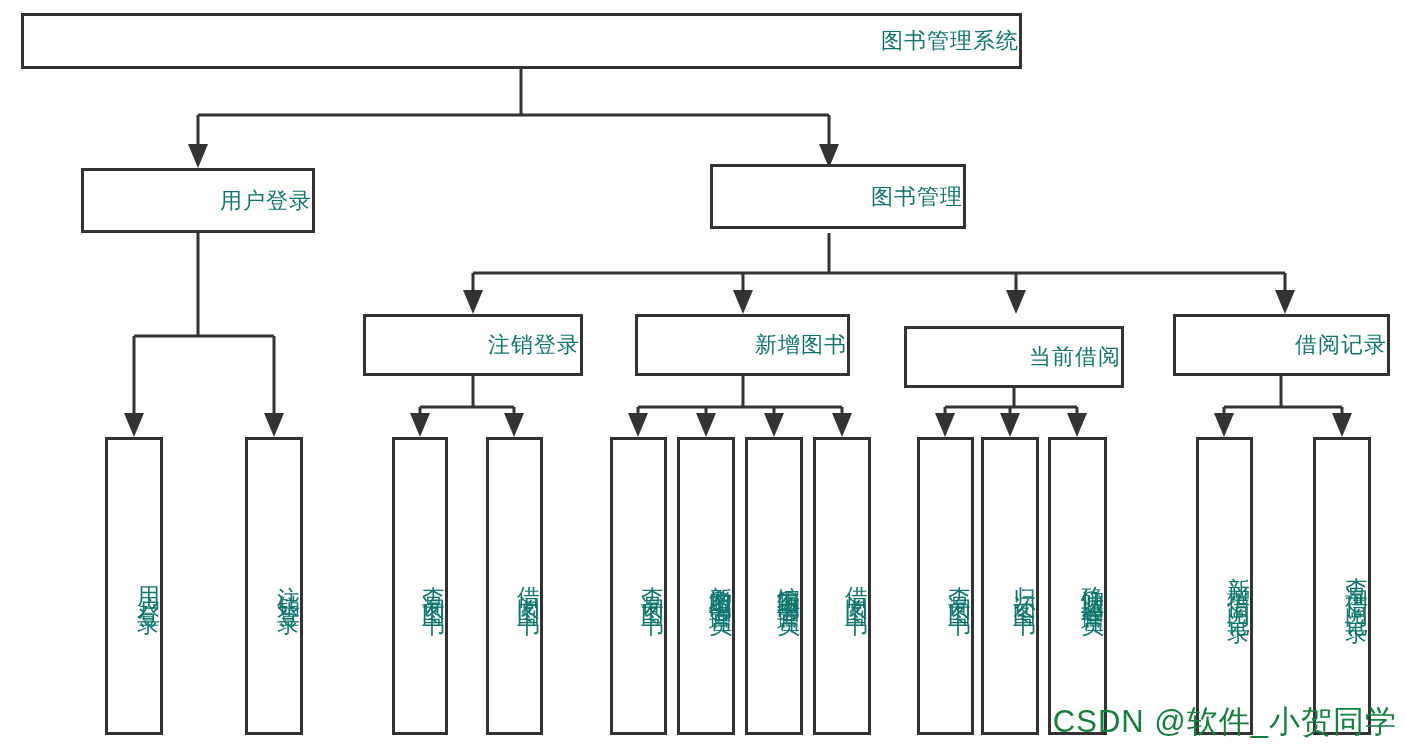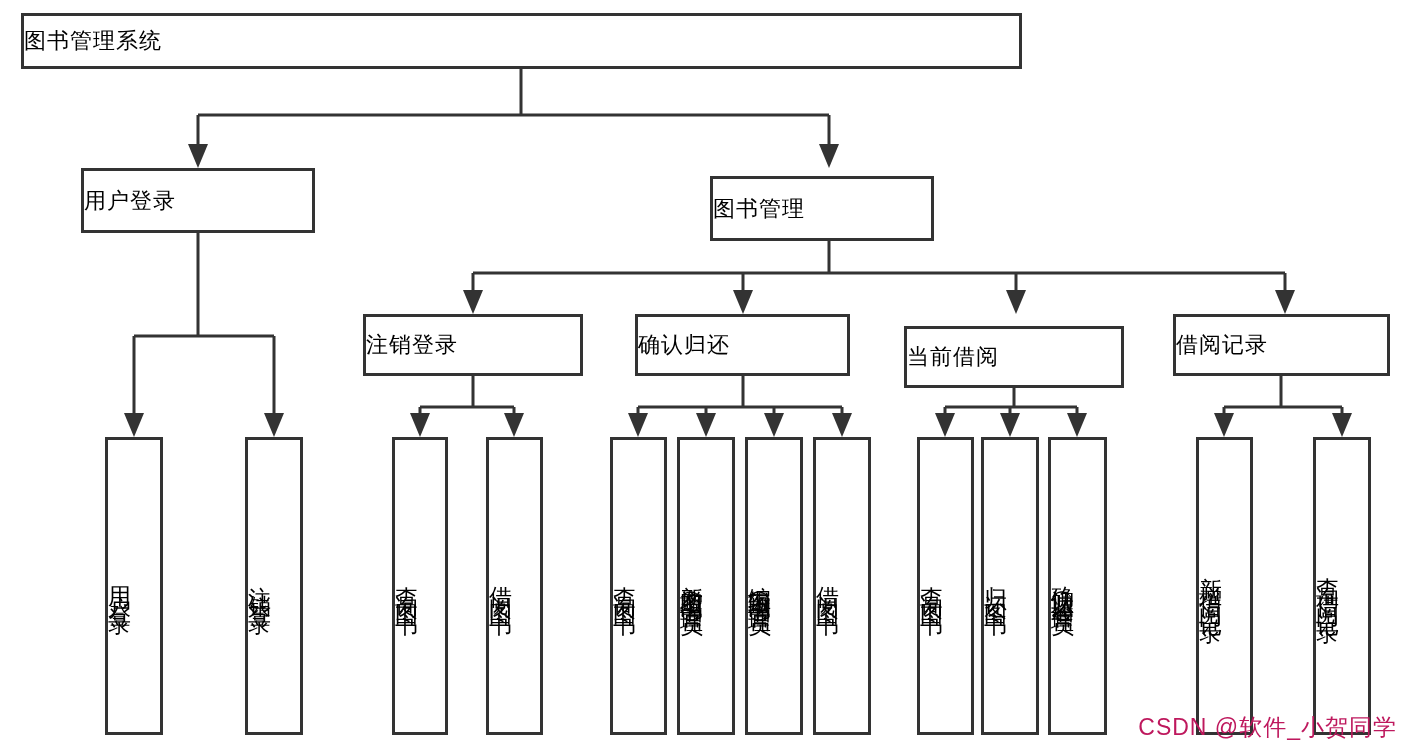--- a/index.html
+++ b/index.html
@@ -16,22 +16,22 @@
     left: 0; top: 0;
     width: 1405px; height: 747px;
   }
   .box {
     position: absolute;
     box-sizing: border-box;
     border: 3px solid #333333;
     background: #ffffff;
     display: flex;
     align-items: center;
-    justify-content: flex-start;
-    color: #000000;
+    justify-content: flex-end;
+    color: #0f766e;
     font-size: 22px;
     letter-spacing: 1px;
     text-align: center;
     white-space: nowrap;
   }
   .vbox {
     font-size: 23px;
     white-space: normal;
   }
   .vbox span {
@@ -40,22 +40,22 @@
     letter-spacing: 9px;
     line-height: 1;
   }
   .vbox.long span {
     letter-spacing: 4px;
   }
   #watermark {
     position: absolute;
     right: 8px;
     bottom: 4px;
-    font-size: 23px;
-    color: #be185d;
+    font-size: 31px;
+    color: #15803d;
     letter-spacing: 1px;
   }
 </style>
 </head>
 <body>
 
 <div id="stage">
 
   <svg id="connectors" viewBox="0 0 1405 747" xmlns="http://www.w3.org/2000/svg">
     <g stroke="#333333" stroke-width="3" fill="none">
@@ -97,29 +97,29 @@
     </g>
   </svg>
 
   <div class="box" style="left:21px;top:13px;width:1001px;height:56px">
     <span>图书管理系统</span>
   </div>
 
   <div class="box" style="left:81px;top:168px;width:234px;height:65px">
     <span>用户登录</span>
   </div>
-  <div class="box" style="left:710px;top:176px;width:224px;height:65px">
+  <div class="box" style="left:710px;top:164px;width:256px;height:65px">
     <span>图书管理</span>
   </div>
 
   <div class="box" style="left:363px;top:314px;width:220px;height:62px">
     <span>注销登录</span>
   </div>
   <div class="box" style="left:635px;top:314px;width:215px;height:62px">
-    <span>确认归还</span>
+    <span>新增图书</span>
   </div>
   <div class="box" style="left:904px;top:326px;width:220px;height:62px">
     <span>当前借阅</span>
   </div>
   <div class="box" style="left:1173px;top:314px;width:217px;height:62px">
     <span>借阅记录</span>
   </div>
 
   <div class="box vbox" style="left:105px;top:437px;width:58px;height:298px">
     <span>用户登录</span>

